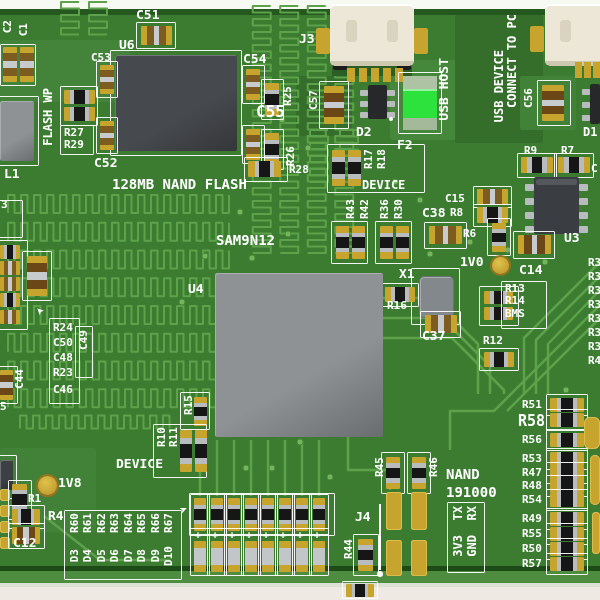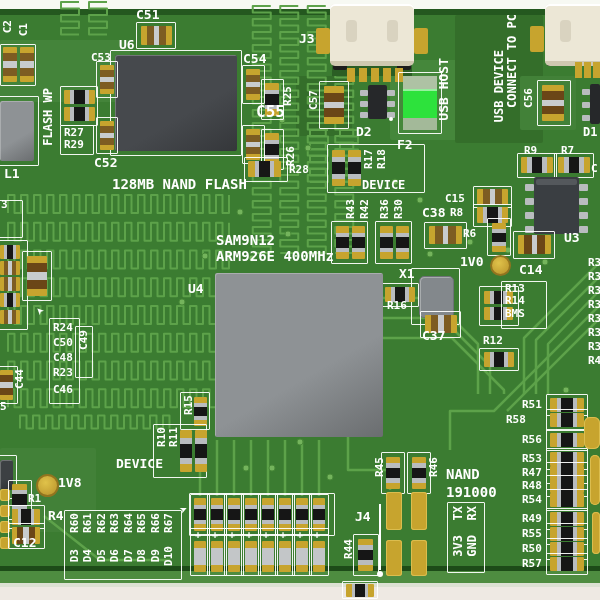--- a/index.html
+++ b/index.html
@@ -796,21 +796,20 @@
       <div class="lbl" style="left: 561px; top: 145px; font-size: 11px;">R7</div>
       <div class="lbl" style="left: 564px; top: 231px; font-size: 13px;">U3</div>
       <div class="lbl" style="left: 445px; top: 193px; font-size: 11px;">C15</div>
       <div class="lbl" style="left: 450px; top: 207px; font-size: 11px;">R8</div>
       <div class="lbl" style="left: 463px; top: 228px; font-size: 11px;">R6</div>
       <div class="lbl v" style="left: 345px; top: 199px; font-size: 11px;">R43</div>
       <div class="lbl v" style="left: 359px; top: 199px; font-size: 11px;">R42</div>
       <div class="lbl v" style="left: 379px; top: 199px; font-size: 11px;">R36</div>
       <div class="lbl v" style="left: 393px; top: 199px; font-size: 11px;">R30</div>
       <div class="lbl" style="left: 216px; top: 233px; font-size: 14px;">SAM9N12</div>
-      <div class="lbl" style="left: 216px; top: 249px; font-size: 14px;">ARM926E 400MHz</div>
       <div class="lbl" style="left: 188px; top: 282px; font-size: 13px;">U4</div>
       <div class="lbl" style="left: 422px; top: 206px; font-size: 13px;">C38</div>
       <div class="lbl" style="left: 460px; top: 255px; font-size: 13px;">1V0</div>
       <div class="lbl" style="left: 519px; top: 263px; font-size: 13px;">C14</div>
       <div class="lbl" style="left: 399px; top: 267px; font-size: 13px;">X1</div>
       <div class="lbl" style="left: 387px; top: 300px; font-size: 11px;">R16</div>
       <div class="lbl" style="left: 422px; top: 329px; font-size: 13px;">C37</div>
       <div class="lbl" style="left: 505px; top: 283px; font-size: 11px;">R13</div>
       <div class="lbl" style="left: 505px; top: 295px; font-size: 11px;">R14</div>
       <div class="lbl" style="left: 505px; top: 308px; font-size: 11px;">BMS</div>
@@ -852,21 +851,21 @@
       <div class="lbl v" style="left: 428px; top: 457px; font-size: 11px;">R46</div>
       <div class="lbl" style="left: 446px; top: 467px; font-size: 14px;">NAND</div>
       <div class="lbl" style="left: 446px; top: 485px; font-size: 14px;">191000</div>
       <div class="lbl v" style="left: 452px; top: 506px; font-size: 12px;">TX</div>
       <div class="lbl v" style="left: 466px; top: 506px; font-size: 12px;">RX</div>
       <div class="lbl v" style="left: 452px; top: 535px; font-size: 12px;">3V3</div>
       <div class="lbl v" style="left: 466px; top: 535px; font-size: 12px;">GND</div>
       <div class="lbl" style="left: 355px; top: 510px; font-size: 13px;">J4</div>
       <div class="lbl v" style="left: 343px; top: 539px; font-size: 11px;">R44</div>
       <div class="lbl" style="left: 522px; top: 399px; font-size: 11px;">R51</div>
-      <div class="lbl" style="left: 506px; top: 414px; font-size: 11px;">R58</div>
+      <div class="lbl" style="left: 518px; top: 414px; font-size: 15px;">R58</div>
       <div class="lbl" style="left: 522px; top: 434px; font-size: 11px;">R56</div>
       <div class="lbl" style="left: 522px; top: 453px; font-size: 11px;">R53</div>
       <div class="lbl" style="left: 522px; top: 467px; font-size: 11px;">R47</div>
       <div class="lbl" style="left: 522px; top: 480px; font-size: 11px;">R48</div>
       <div class="lbl" style="left: 522px; top: 494px; font-size: 11px;">R54</div>
       <div class="lbl" style="left: 522px; top: 513px; font-size: 11px;">R49</div>
       <div class="lbl" style="left: 522px; top: 528px; font-size: 11px;">R55</div>
       <div class="lbl" style="left: 522px; top: 543px; font-size: 11px;">R50</div>
       <div class="lbl" style="left: 522px; top: 558px; font-size: 11px;">R57</div>
       <div class="lbl" style="left: 588px; top: 257px; font-size: 11px;">R3</div>

